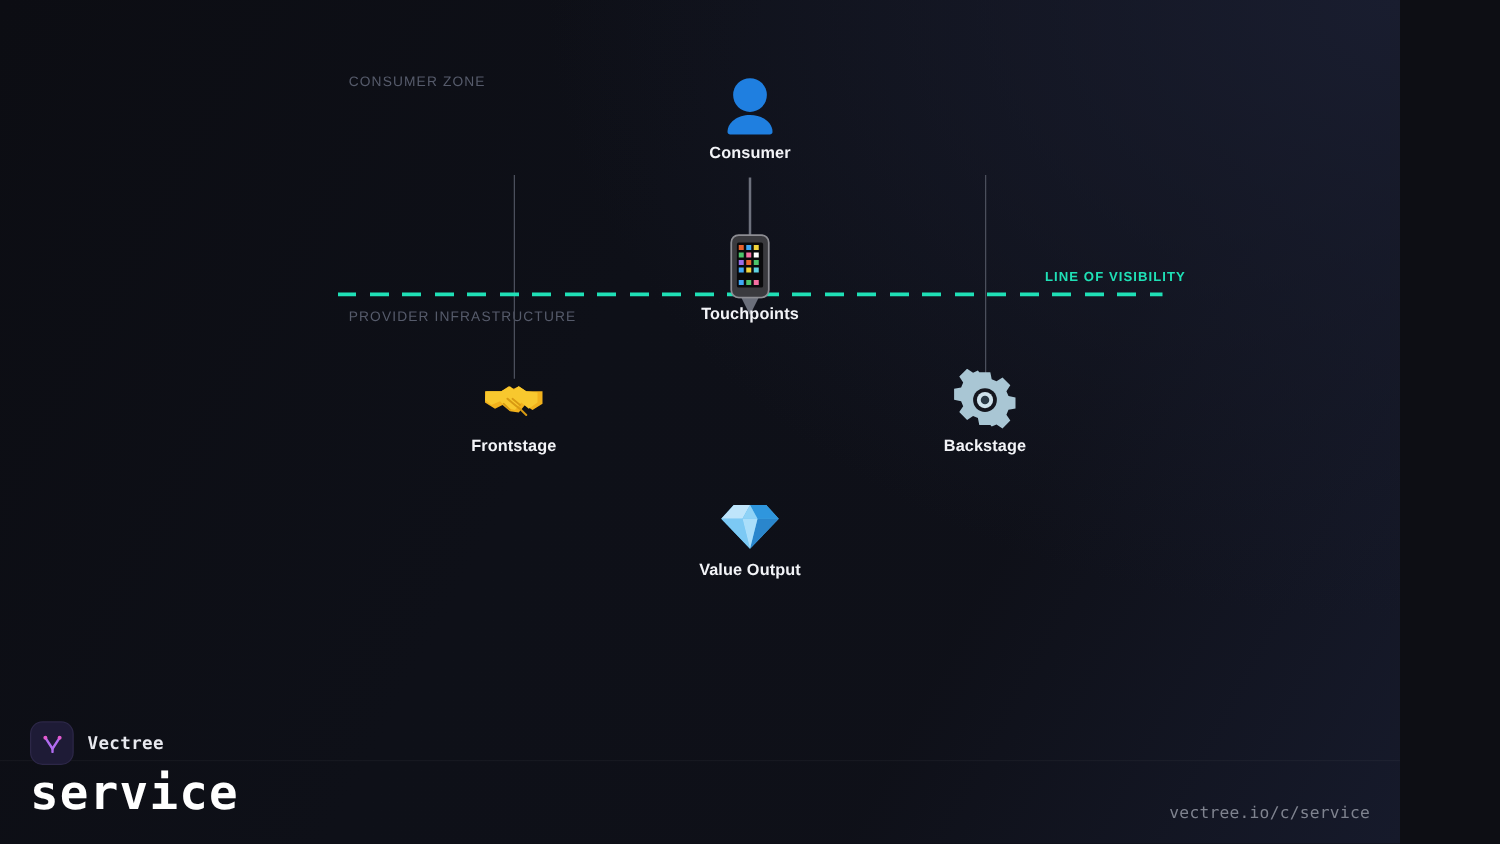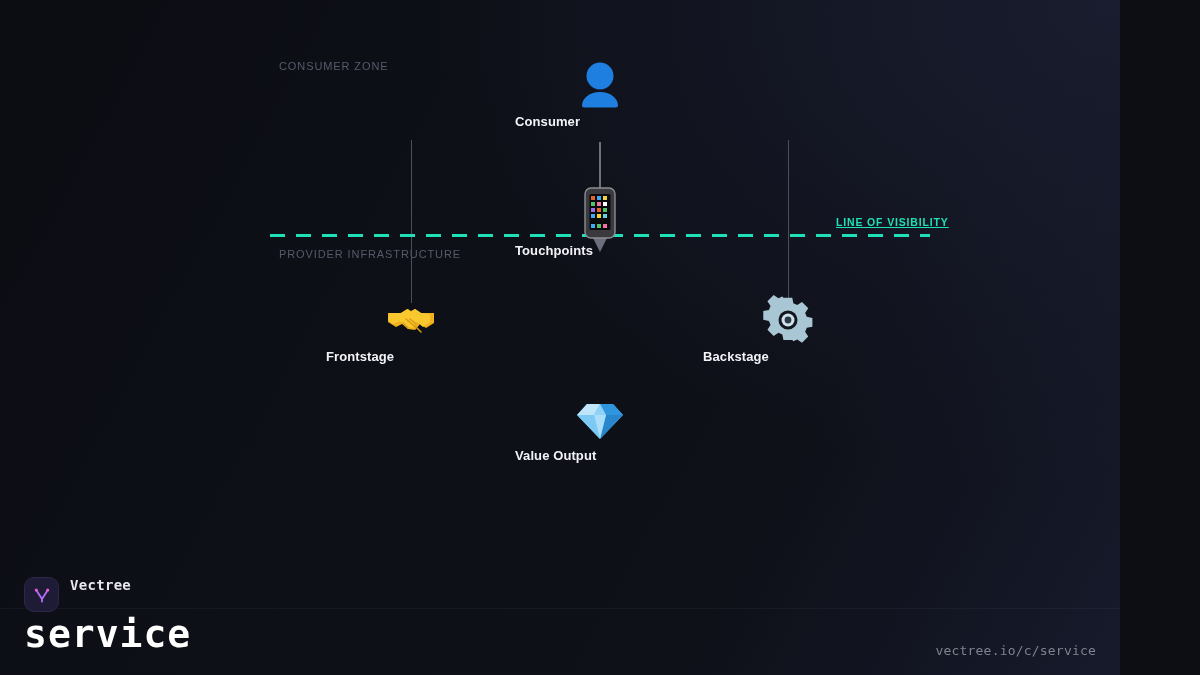--- a/index.html
+++ b/index.html
@@ -73,21 +73,21 @@
     width: 0; height: 0;
     border-left: 9px solid transparent;
     border-right: 9px solid transparent;
     border-top: 18px solid #6b6f7b;
   }
 
   
   .node {
     position: absolute;
     width: 170px;
-    text-align: left;
+    text-align: center;
     transform: translateX(-50%);
   }
   .node .glyph {
     font-size: 44px;
     line-height: 52px;
     display: block;
     font-family: "DejaVu Sans", sans-serif;
   }
   .node .caption {
     display: block;
@@ -113,20 +113,21 @@
     top: 608px;
     width: 1200px;
     height: 1px;
     background: rgba(255,255,255,0.035);
   }
   .brand-row {
     position: absolute;
     left: 24px;
     top: 577px;
     display: flex;
+    align-items: center;
     gap: 11px;
   }
   .brand-logo {
     width: 33px;
     height: 33px;
     border-radius: 10px;
     background: #1e1b36;
     border: 1px solid #2c2747;
     display: flex;
     align-items: center;
@@ -166,21 +167,21 @@
 
   <div class="zone-label" id="zone-consumer">CONSUMER ZONE</div>
 
   <div class="zone-label" id="zone-provider">PROVIDER INFRASTRUCTURE</div>
 
   <div class="connector" id="conn-left"></div>
   <div class="connector" id="conn-right"></div>
   <div class="connector" id="conn-center"></div>
 
   <div class="visibility-line" style="--lov: #1fe0b6;"></div>
-  <div class="visibility-caption" style="color: rgb(31, 224, 182); text-decoration: underline;">LINE OF VISIBILITY</div>
+  <div class="visibility-caption" style="color: rgb(31, 224, 182);">LINE OF VISIBILITY</div>
 
   <div class="arrow-down"></div>
 
   <div class="node" id="node-consumer">
     <span class="glyph">
       <svg class="icon-svg" width="46" height="50" viewBox="0 0 46 50" aria-hidden="true">
         <circle cx="23" cy="16" r="13.5" fill="#1f7fe0"></circle>
         <path d="M23 32c-10 0-18 6-18 13.5 0 1.2 1 2 2.2 2h31.6c1.2 0 2.2-.8 2.2-2C41 38 33 32 23 32z" fill="#1f7fe0"></path>
       </svg>
     </span>

